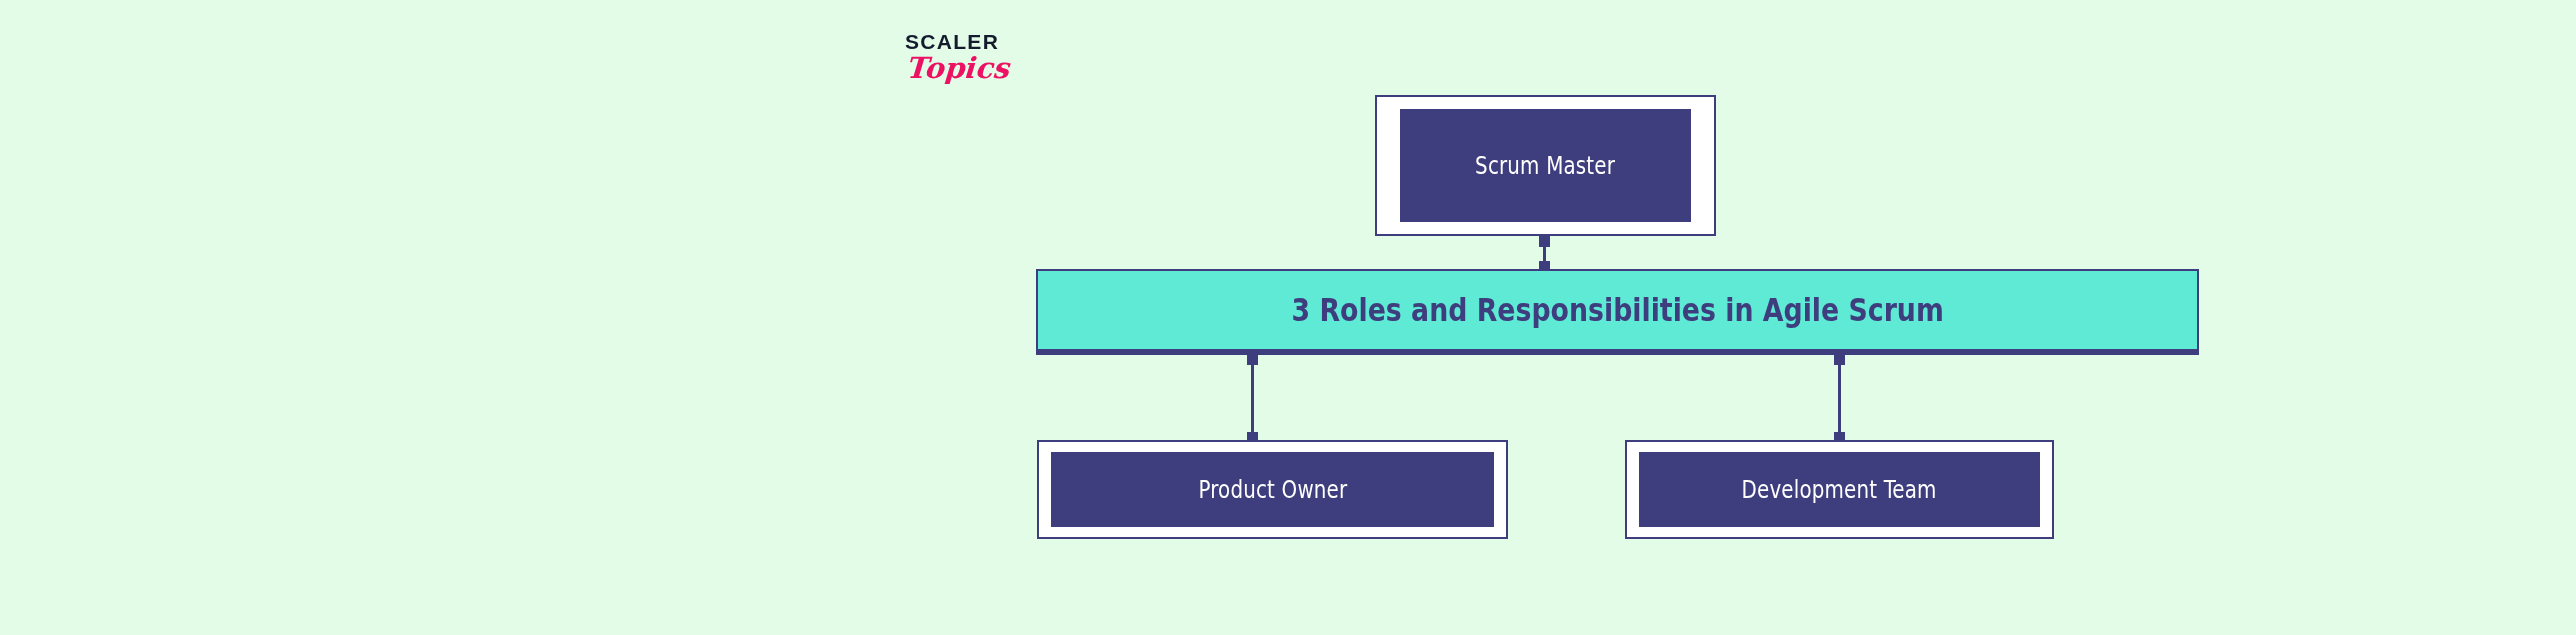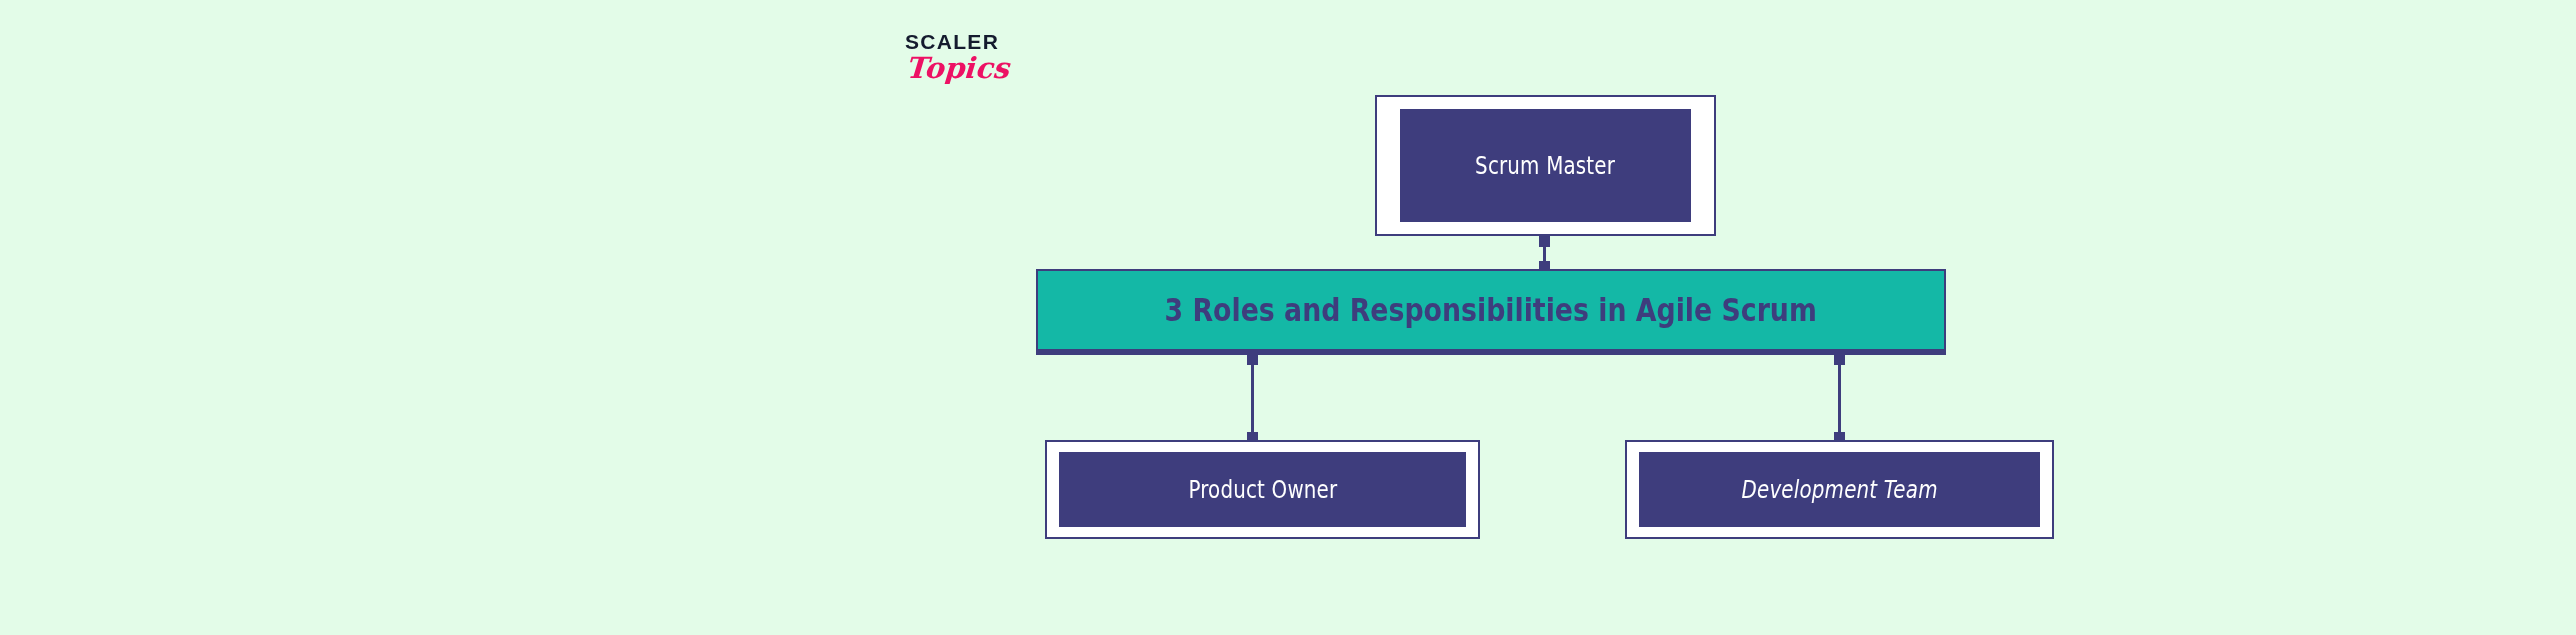--- a/index.html
+++ b/index.html
@@ -87,43 +87,41 @@
     left: 1375px;
     top: 95px;
     width: 341px;
     height: 141px;
     padding: 12px 23px;
   }
   
   #node-product-owner {
     left: 1037px;
     top: 440px;
-    width: 435px;
+    width: 471px;
     height: 99px;
     padding: 10.3px 12.4px;
-    margin-left: 8px;
   }
   
   #node-development-team {
     left: 1625px;
     top: 440px;
     width: 429px;
     height: 99px;
     padding: 10.3px 12.4px;
-    font-style: italic;
   }
 
   
   #title-bar {
     position: absolute;
     left: 1036px;
     top: 269px;
-    width: 910px;
+    width: 1163px;
     height: 86px;
-    background: #14b8a6;
+    background: #5eead4;
     border: 2.1px solid #3e3d7d;
     border-bottom-width: 6.7px;
     box-sizing: border-box;
     display: flex;
     align-items: center;
     justify-content: center;
   }
   #title-bar .title-text {
     color: #3e3d7d;
     font-family: "DejaVu Sans Condensed", "Liberation Sans Narrow", "Liberation Sans", sans-serif;

